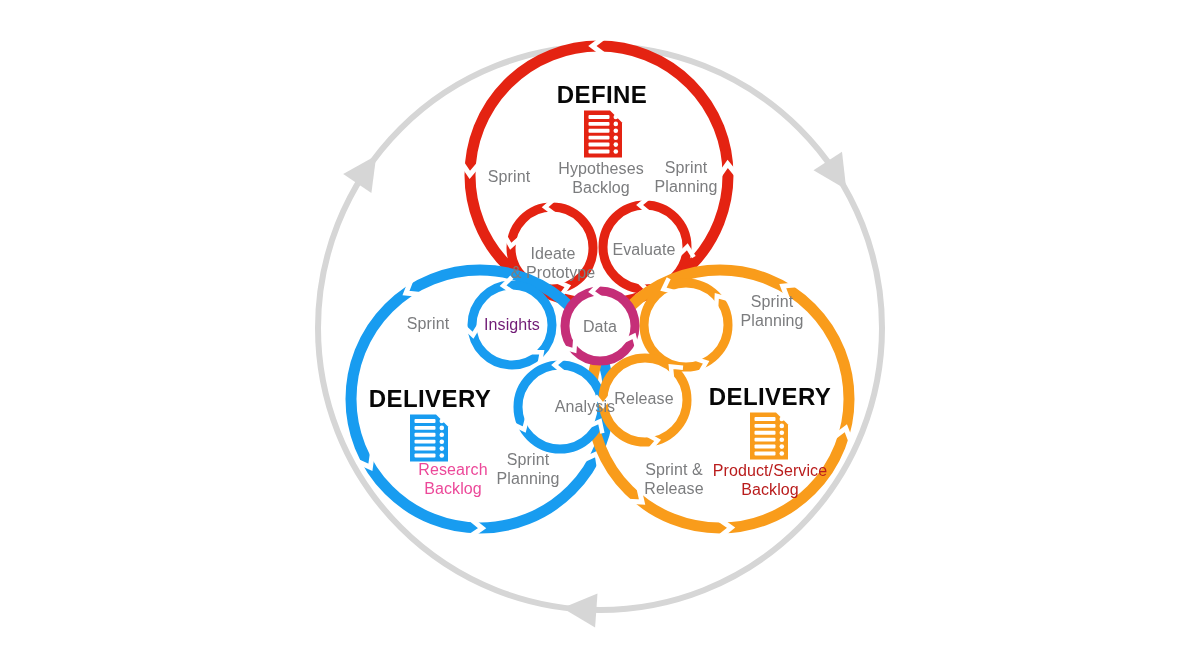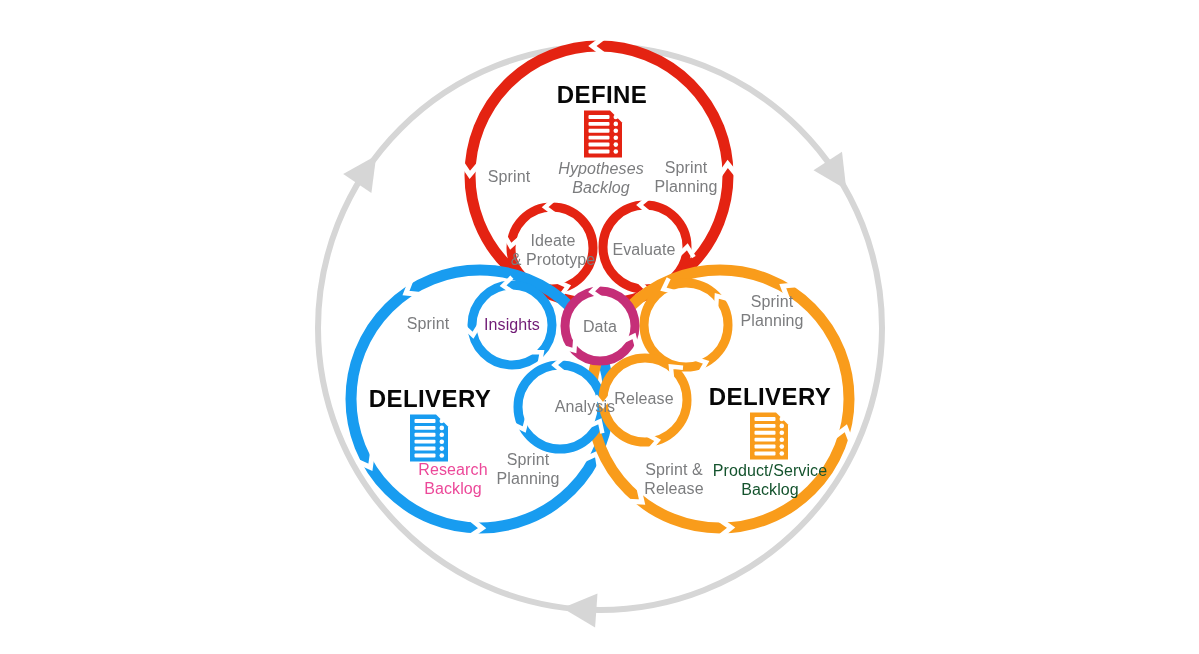--- a/index.html
+++ b/index.html
@@ -154,38 +154,38 @@
         <circle cx="31.8" cy="27.200000000000003" r="2.3" fill="#ffffff"></circle>
         <rect x="4.5" y="32.1" width="21" height="3.9" rx="1" fill="#ffffff"></rect>
         <circle cx="31.8" cy="34.1" r="2.3" fill="#ffffff"></circle>
         <rect x="4.5" y="39" width="21" height="3.9" rx="1" fill="#ffffff"></rect>
         <circle cx="31.8" cy="41" r="2.3" fill="#ffffff"></circle>
       </g>
     </svg>
   <div class="label-layer">
       <div class="diagram-label diagram-title" style="left: 602px; top: 95px; color: rgb(7, 7, 7);">DEFINE</div>
       <div class="diagram-label" style="left: 509px; top: 176px; color: rgb(123, 124, 126);">Sprint</div>
-      <div class="diagram-label" style="left: 601px; top: 178px; color: rgb(123, 124, 126); font-style: italic;">Hypotheses
+      <div class="diagram-label" style="left: 601px; top: 178px; color: rgb(123, 124, 126);">Hypotheses
 Backlog</div>
       <div class="diagram-label" style="left: 686px; top: 177px; color: rgb(123, 124, 126);">Sprint
 Planning</div>
-      <div class="diagram-label" style="left: 553px; top: 250px; color: rgb(123, 124, 126);">Ideate
+      <div class="diagram-label" style="left: 553px; top: 263px; color: rgb(123, 124, 126);">Ideate
 &amp; Prototype</div>
       <div class="diagram-label" style="left: 644px; top: 249px; color: rgb(123, 124, 126);">Evaluate</div>
       <div class="diagram-label" style="left: 428px; top: 323px; color: rgb(123, 124, 126);">Sprint</div>
       <div class="diagram-label" style="left: 512px; top: 324px; color: #701a75;">Insights</div>
       <div class="diagram-label" style="left: 600px; top: 326px; color: rgb(123, 124, 126);">Data</div>
       <div class="diagram-label" style="left: 772px; top: 311px; color: rgb(123, 124, 126);">Sprint
 Planning</div>
       <div class="diagram-label diagram-title" style="left: 430px; top: 399px; color: rgb(7, 7, 7);">DELIVERY</div>
       <div class="diagram-label" style="left: 585px; top: 406px; color: rgb(123, 124, 126);">Analysis</div>
       <div class="diagram-label" style="left: 644px; top: 398px; color: rgb(123, 124, 126);">Release</div>
       <div class="diagram-label diagram-title" style="left: 770px; top: 397px; color: rgb(7, 7, 7);">DELIVERY</div>
       <div class="diagram-label" style="left: 437px; top: 479px; color: #ec4899; margin-left: 16px;">Research
 Backlog</div>
       <div class="diagram-label" style="left: 528px; top: 469px; color: rgb(123, 124, 126);">Sprint
 Planning</div>
       <div class="diagram-label" style="left: 674px; top: 479px; color: rgb(123, 124, 126);">Sprint &amp;
 Release</div>
-      <div class="diagram-label" style="left: 770px; top: 480px; color: #14532d;">Product/Service
+      <div class="diagram-label" style="left: 770px; top: 480px; color: #b91c1c;">Product/Service
 Backlog</div>
     </div>
 </div>
 
 </body></html>

